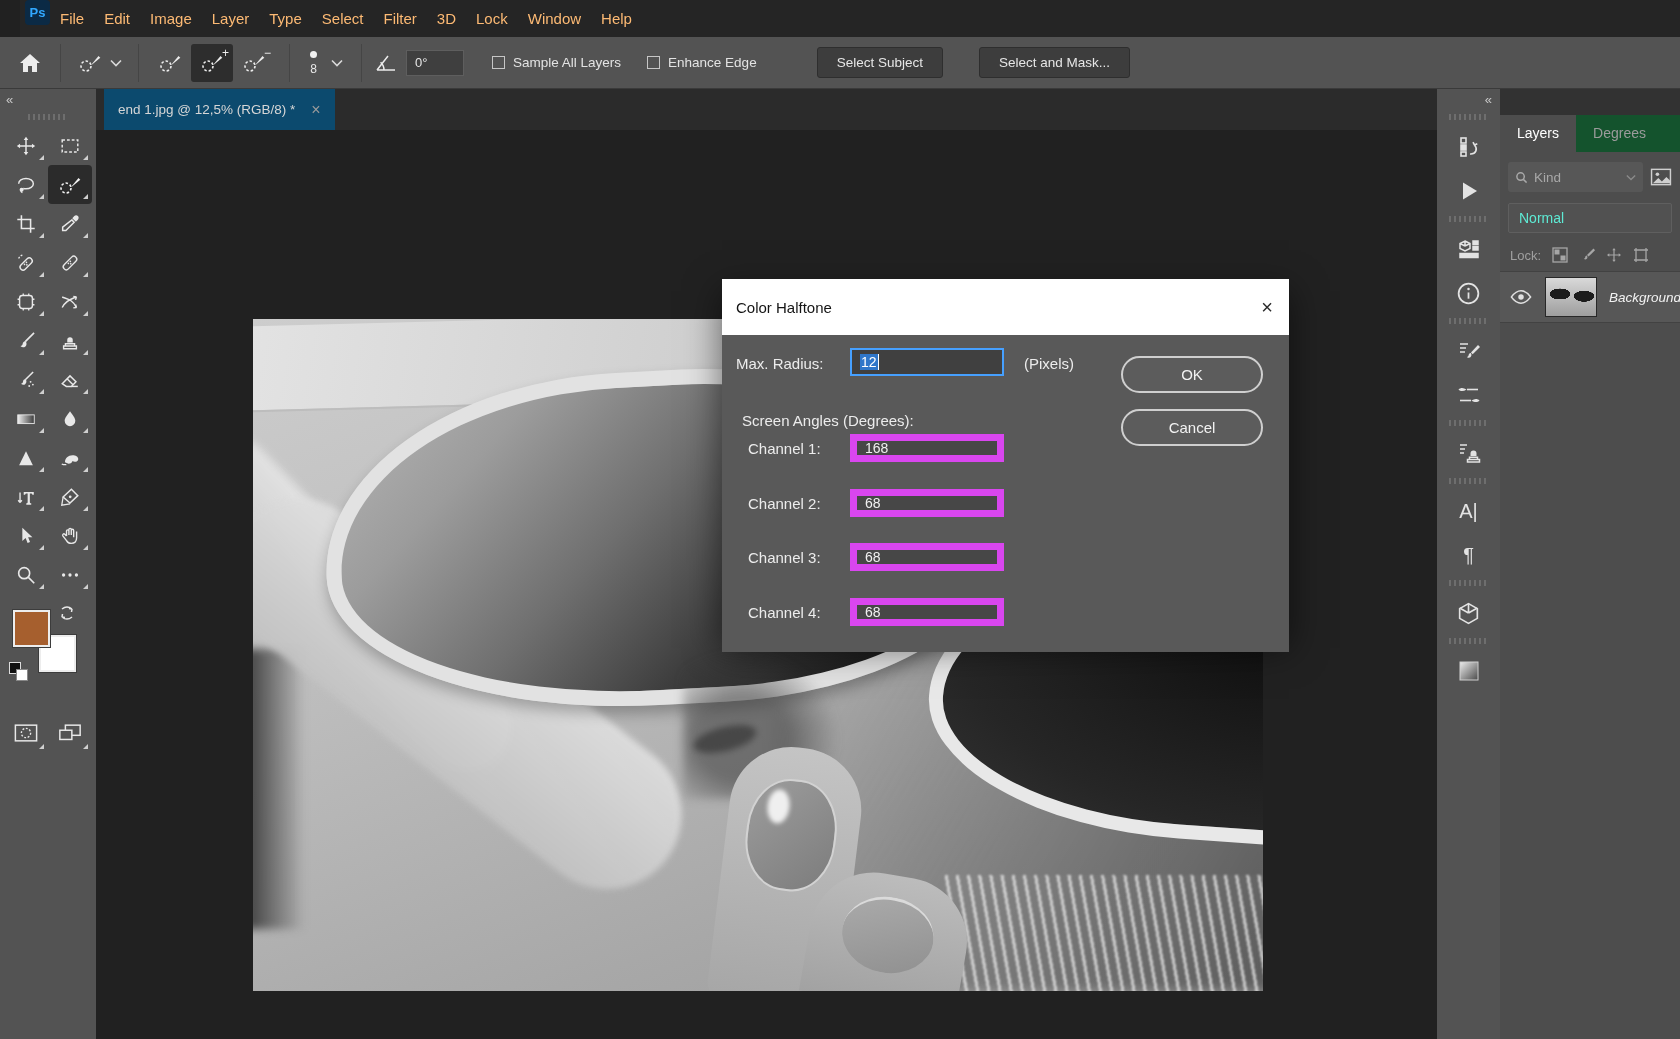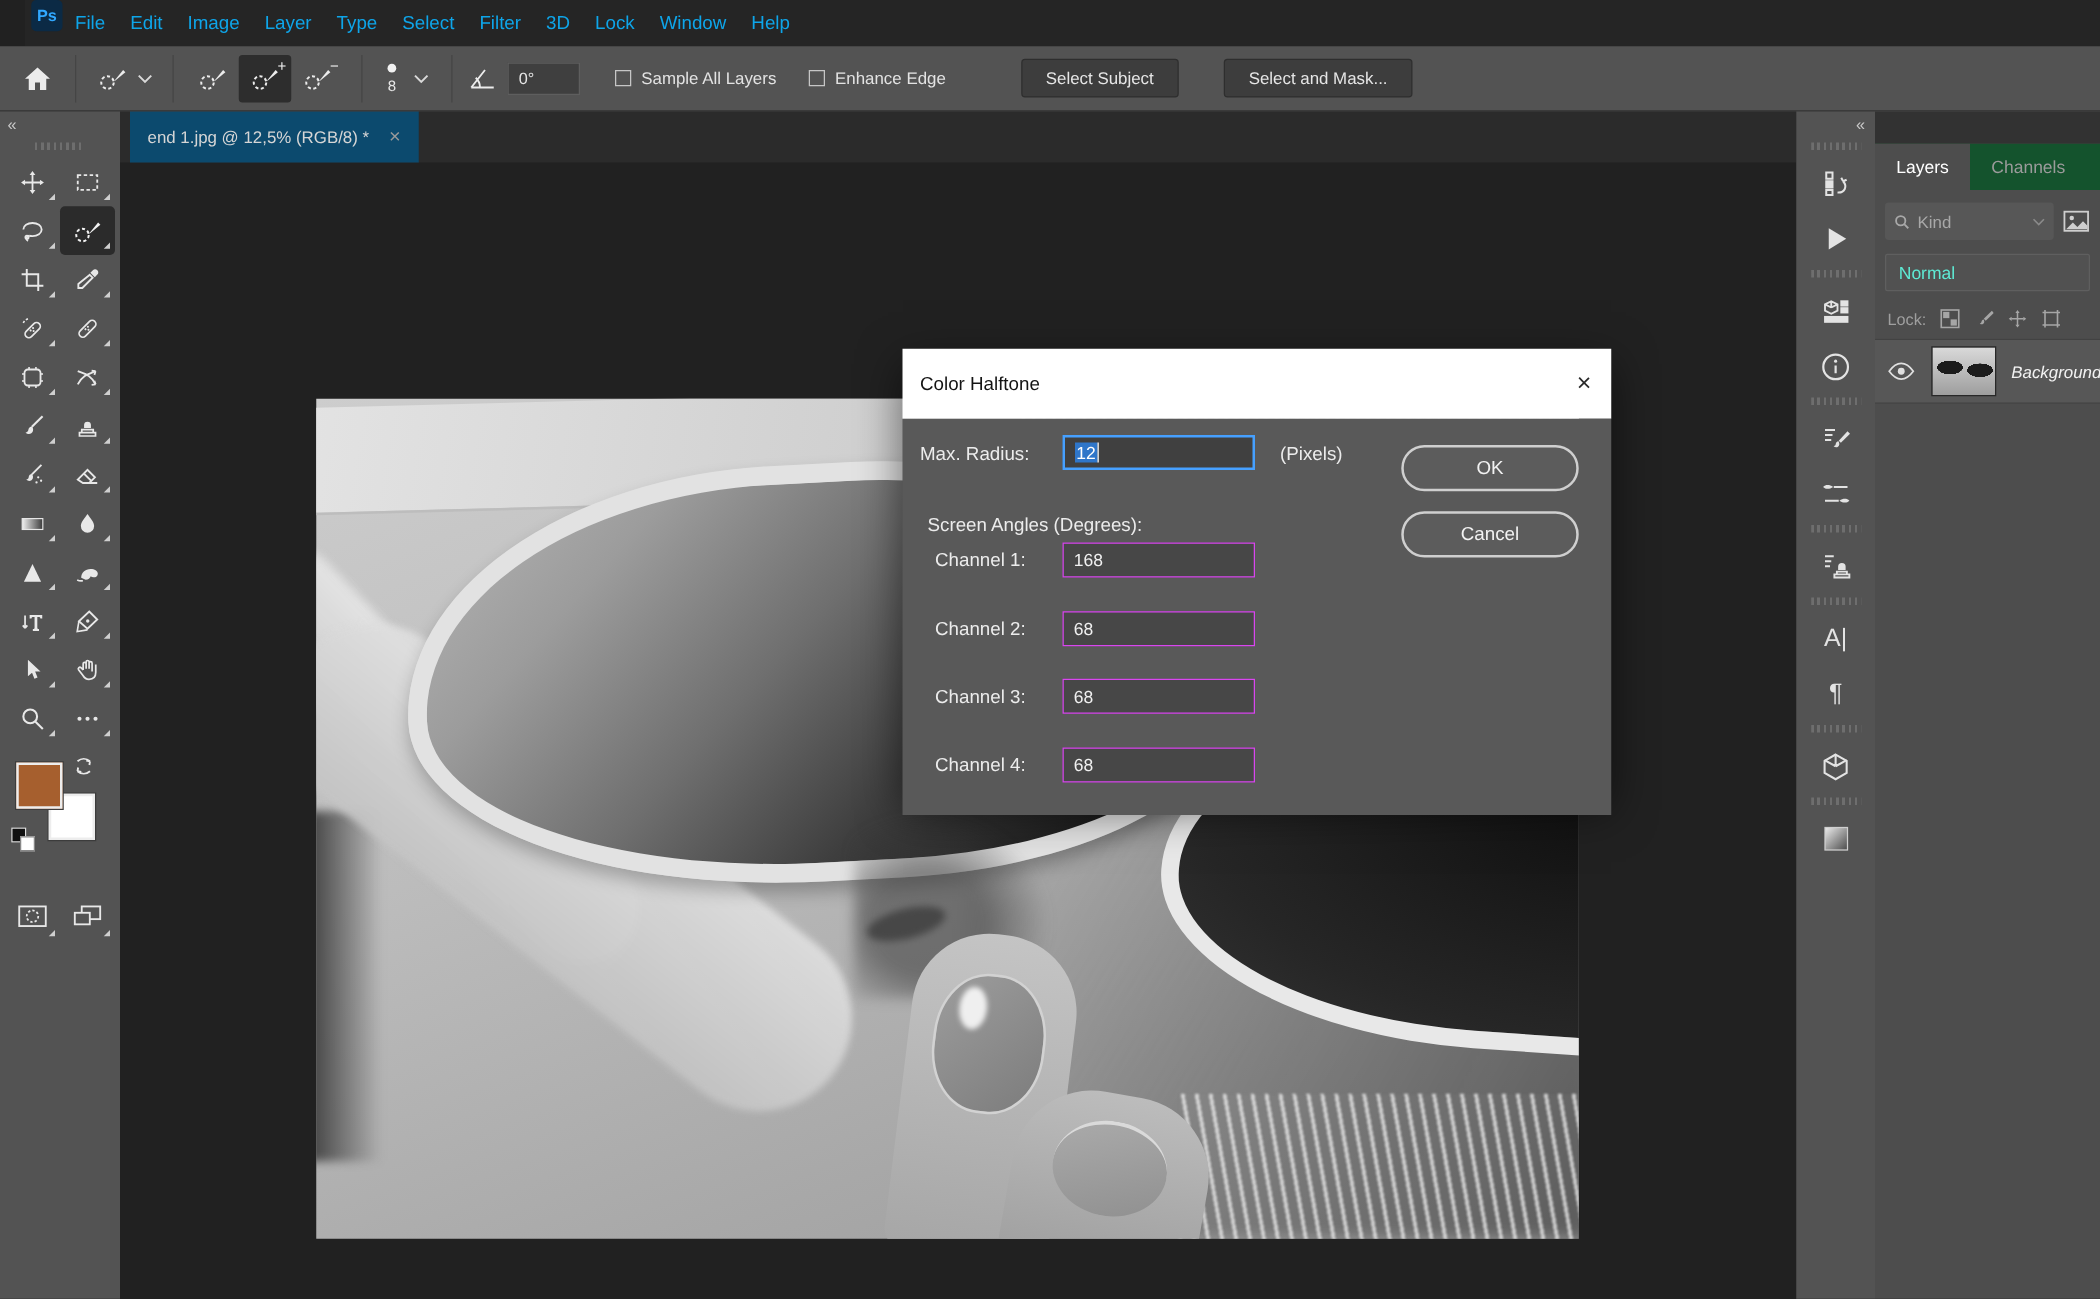--- a/index.html
+++ b/index.html
@@ -6,21 +6,21 @@
   html,body { width:1680px; height:1039px; overflow:hidden; background:#212121;
               font-family:"Liberation Sans", sans-serif; }
   svg { display:block; }
 
   
   #menubar { position:absolute; left:0; top:0; width:1680px; height:37px;
              background:#252525; display:flex; z-index:50;margin-left:20px; }
   .ps-logo { width:25px; height:25px; margin-left:5px; background:#0b2a45; border-radius:4px;
              color:#31a8ff; font-weight:bold; font-size:13px; display:flex; align-items:center;
              justify-content:center; }
-  .menu-item { color:#0ea5e9; font-size:15px; padding:0 10px; line-height:37px; cursor:default; }
+  .menu-item { color:#fdba74; font-size:15px; padding:0 10px; line-height:37px; cursor:default; }
 
   
   #optionsbar { position:absolute; left:0; top:37px; width:1680px; height:52px;
                 background:#535353; display:flex; align-items:center; z-index:50;
                 border-bottom:1px solid #3a3a3a; color:#e3e3e3; }
   .sep { width:1px; height:38px; background:#454545; }
   .opt-ic { display:flex; align-items:center; justify-content:center; }
   .mode-btn { width:42px; height:38px; display:flex; align-items:center; justify-content:center;
               position:relative; border-radius:3px; }
   .mode-btn.active { background:#2d2d2d; }
@@ -119,21 +119,21 @@
 
   
   #dialog { position:absolute; left:722px; top:279px; width:567px; height:357px; z-index:30;
             box-shadow:0 12px 34px rgba(0,0,0,.55); font-size:15px; }
   .dlg-title { height:56px; background:#ffffff; color:#141414; display:flex; align-items:center;
                justify-content:space-between; padding:0 16px 0 14px; font-size:15px; }
   .dlg-close { font-size:20px; color:#2a2a2a; line-height:1; }
   .dlg-body { position:relative; height:317px; background:#595959; color:#eaeaea; }
   .dlg-label { position:absolute; font-size:15px; color:#ececec; }
   .dlg-input { position:absolute; left:128px; width:154px; height:28px; background:#474747;
-               border:1px solid #d946ef; color:#f0f0f0; font-size:14px; display:flex;
+               border:7px solid #d946ef; color:#f0f0f0; font-size:14px; display:flex;
                align-items:center; padding-left:8px; }
   .dlg-input.focus { background:#404040; border:2px solid #46a0ff; }
   .sel-text { background:#2f76c9; color:#fff; padding:0 1px; }
   .caret { display:inline-block; width:1px; height:16px; background:#fff; }
   .pill-btn { position:absolute; left:399px; width:142px; height:37px; border-radius:19px;
               border:2px solid #cfcfcf; background:rgba(255,255,255,.02); color:#f2f2f2;
               font-size:15px; display:flex; align-items:center; justify-content:center; }
 
   
   #dock { position:absolute; left:1437px; top:89px; width:63px; height:950px; background:#535353; z-index:40; }
@@ -585,21 +585,21 @@
         </defs>
         <rect x="4" y="4" width="18" height="18" fill="url(#gdock)" stroke="#cfcfcf"></rect>
       </svg>
   </div>
 </div>
 
 <div id="panel">
   <div class="panel-top"></div>
   <div class="panel-tabs">
     <div class="panel-tab active">Layers</div>
-    <div class="panel-tab">Channels</div>
+    <div class="panel-tab">Degrees</div>
   </div>
   <div class="filter-row">
     <div class="kind-box">
       <svg width="13" height="13" viewBox="0 0 14 14" fill="none" stroke="#a8a8a8" stroke-width="1.6">
         <circle cx="6" cy="6" r="4"></circle>
           <path d="M9 9l3.5 3.5"></path>
         </svg>
       <span class="kind-label">Kind</span>
       <svg width="10" height="7" viewBox="0 0 12 8">
         <path d="M1 1.5l5 5 5-5" fill="none" stroke="#8a8a8a" stroke-width="1.6"></path>

